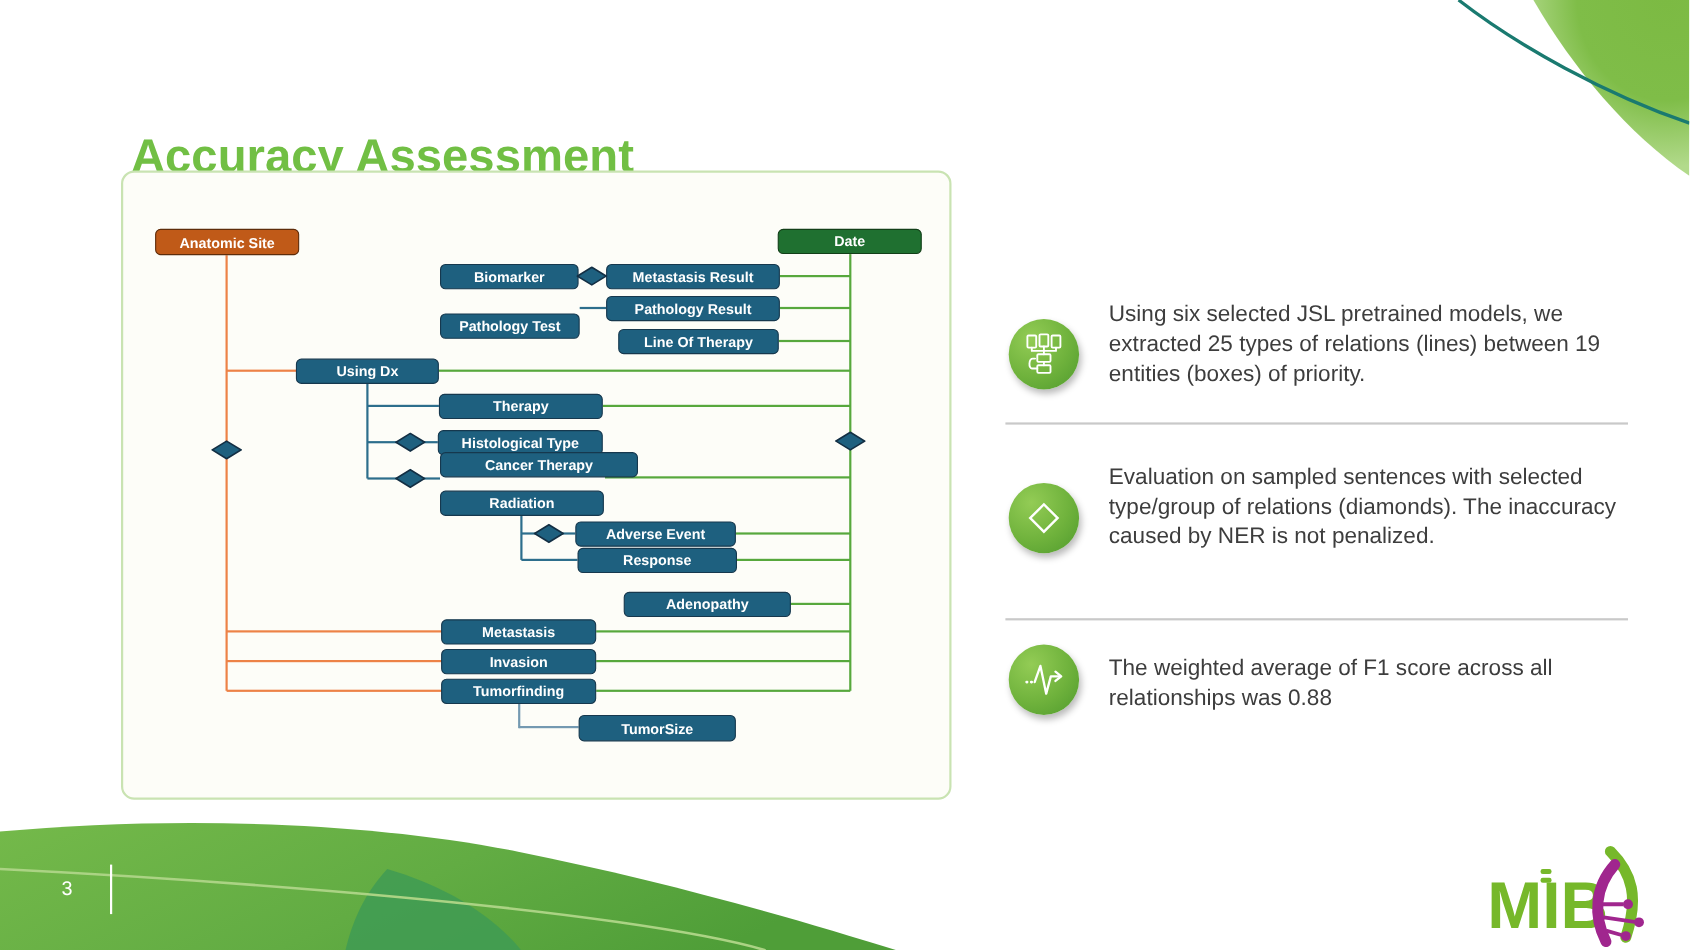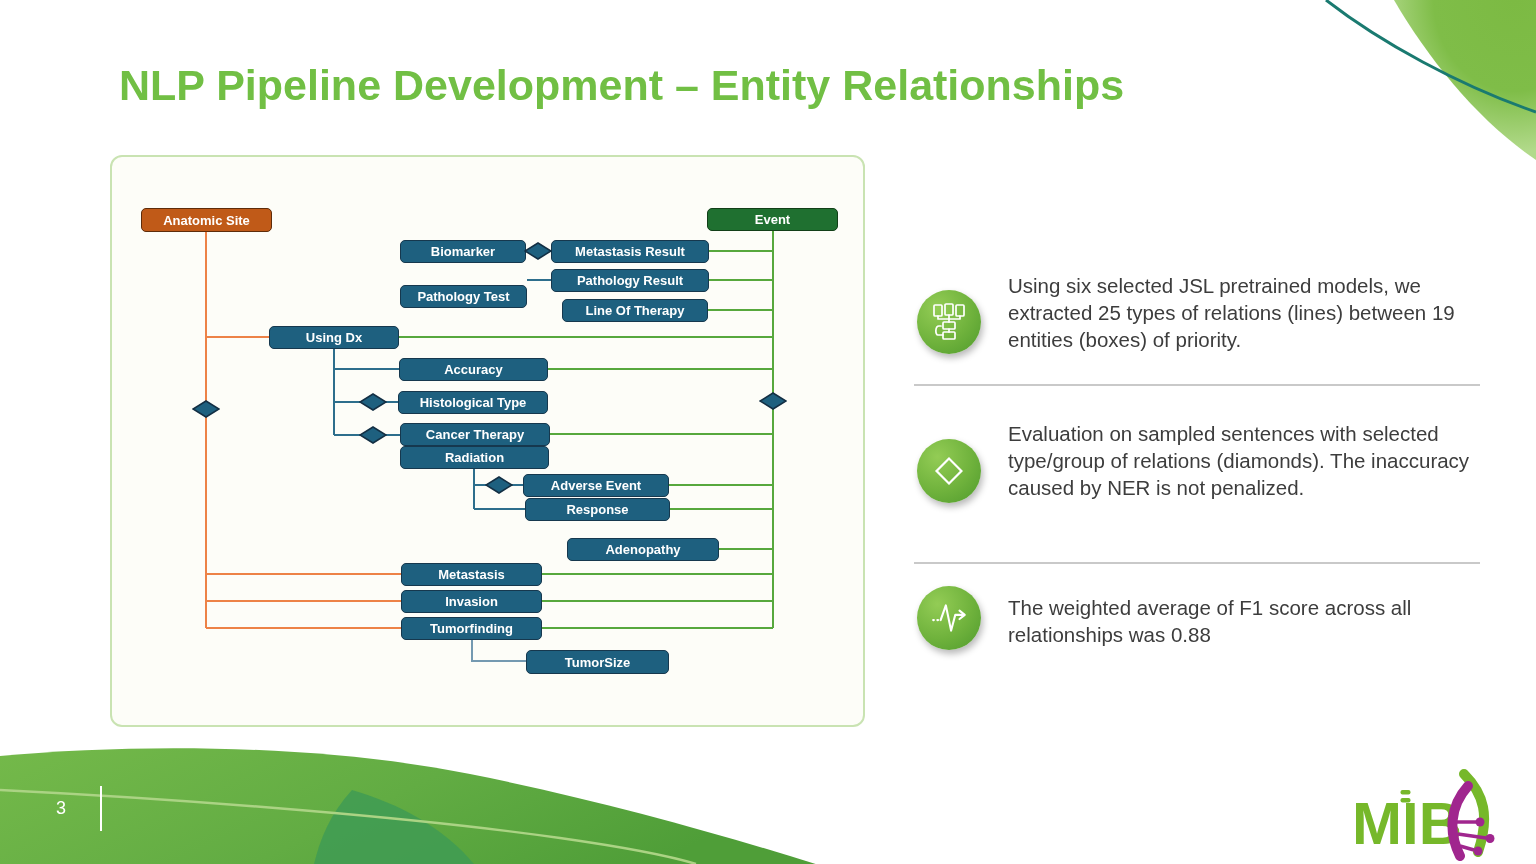--- a/index.html
+++ b/index.html
@@ -51,21 +51,21 @@
       <radialGradient id="blobGrad" cx="85%" cy="0%" r="95%">
         <stop offset="0%" stop-color="#7cba43"></stop>
         <stop offset="60%" stop-color="#7fbd48"></stop>
         <stop offset="100%" stop-color="#b2da8b"></stop>
       </radialGradient>
     </defs>
     <path d="M104,0 C140,62 190,122 246,160 L246,0 Z" fill="url(#blobGrad)"></path>
     <path d="M36,0 C90,42 170,86 246,112" fill="none" stroke="#1a7a70" stroke-width="3"></path>
   </svg>
 
-  <h1 class="title"><span>NLP Pipeline Development – Entity Relationships</span><br></h1>
+  <h1 class="title"><br><span>Accuracy Assessment</span></h1>
 
   <div class="panel" id="diagram">
       <div class="line orange" style="left: 93px; top: 75px; width: 2px; height: 396px;"></div>
       <div class="line orange" style="left: 94px; top: 179px; width: 64px; height: 2px;"></div>
       <div class="line orange" style="left: 94px; top: 416px; width: 196px; height: 2px;"></div>
       <div class="line orange" style="left: 94px; top: 443px; width: 196px; height: 2px;"></div>
       <div class="line orange" style="left: 94px; top: 470px; width: 196px; height: 2px;"></div>
       <div class="line green" style="left: 660px; top: 74px; width: 2px; height: 397px;"></div>
       <div class="line green" style="left: 597px; top: 93px; width: 64px; height: 2px;"></div>
       <div class="line green" style="left: 597px; top: 122px; width: 64px; height: 2px;"></div>
@@ -83,30 +83,30 @@
       <div class="line teal" style="left: 221px; top: 192px; width: 2px; height: 86px;"></div>
       <div class="line teal" style="left: 222px; top: 211px; width: 65px; height: 2px;"></div>
       <div class="line teal" style="left: 222px; top: 244px; width: 64px; height: 2px;"></div>
       <div class="line teal" style="left: 222px; top: 277px; width: 66px; height: 2px;"></div>
       <div class="line teal" style="left: 361px; top: 311px; width: 2px; height: 41px;"></div>
       <div class="line teal" style="left: 362px; top: 327px; width: 49px; height: 2px;"></div>
       <div class="line teal" style="left: 362px; top: 351px; width: 51px; height: 2px;"></div>
       <div class="line steel" style="left: 359px; top: 483px; width: 2px; height: 22px;"></div>
       <div class="line steel" style="left: 360px; top: 503px; width: 54px; height: 2px;"></div>
       <div class="node anatomic" style="left: 29px; top: 51px; width: 131px; height: 24px;">Anatomic Site</div>
-      <div class="node date" style="left: 595px; top: 51px; width: 131px; height: 23px;">Event</div>
+      <div class="node date" style="left: 595px; top: 51px; width: 131px; height: 23px;">Date</div>
       <div class="node entity" style="left: 288px; top: 83px; width: 126px; height: 23px;">Biomarker</div>
       <div class="node entity" style="left: 439px; top: 83px; width: 158px; height: 23px;">Metastasis Result</div>
       <div class="node entity" style="left: 288px; top: 128px; width: 127px; height: 23px;">Pathology Test</div>
       <div class="node entity" style="left: 439px; top: 112px; width: 158px; height: 23px;">Pathology Result</div>
       <div class="node entity" style="left: 450px; top: 142px; width: 146px; height: 23px;">Line Of Therapy</div>
       <div class="node entity" style="left: 157px; top: 169px; width: 130px; height: 23px;">Using Dx</div>
-      <div class="node entity" style="left: 287px; top: 201px; width: 149px; height: 23px;">Accuracy</div>
+      <div class="node entity" style="left: 287px; top: 201px; width: 149px; height: 23px;">Therapy</div>
       <div class="node entity" style="left: 286px; top: 234px; width: 150px; height: 23px;">Histological Type</div>
-      <div class="node entity" style="left: 288px; top: 266px; width: 150px; height: 23px;">Cancer Therapy</div>
+      <div class="node entity" style="left: 288px; top: 254px; width: 180px; height: 23px;">Cancer Therapy</div>
       <div class="node entity" style="left: 288px; top: 289px; width: 149px; height: 23px;">Radiation</div>
       <div class="node entity" style="left: 411px; top: 317px; width: 146px; height: 23px;">Adverse Event</div>
       <div class="node entity" style="left: 413px; top: 341px; width: 145px; height: 23px;">Response</div>
       <div class="node entity" style="left: 455px; top: 381px; width: 152px; height: 23px;">Adenopathy</div>
       <div class="node entity" style="left: 289px; top: 406px; width: 141px; height: 23px;">Metastasis</div>
       <div class="node entity" style="left: 289px; top: 433px; width: 141px; height: 23px;">Invasion</div>
       <div class="node entity" style="left: 289px; top: 460px; width: 141px; height: 23px;">Tumorfinding</div>
       <div class="node entity" style="left: 414px; top: 493px; width: 143px; height: 24px;">TumorSize</div>
       <svg width="28" height="18" class="diamond" style="left: 412px; top: 85px;">
         <polygon points="14,1 27,9 14,17 1,9" fill="#1e607f" stroke="#132f44" stroke-width="1.5"></polygon>

